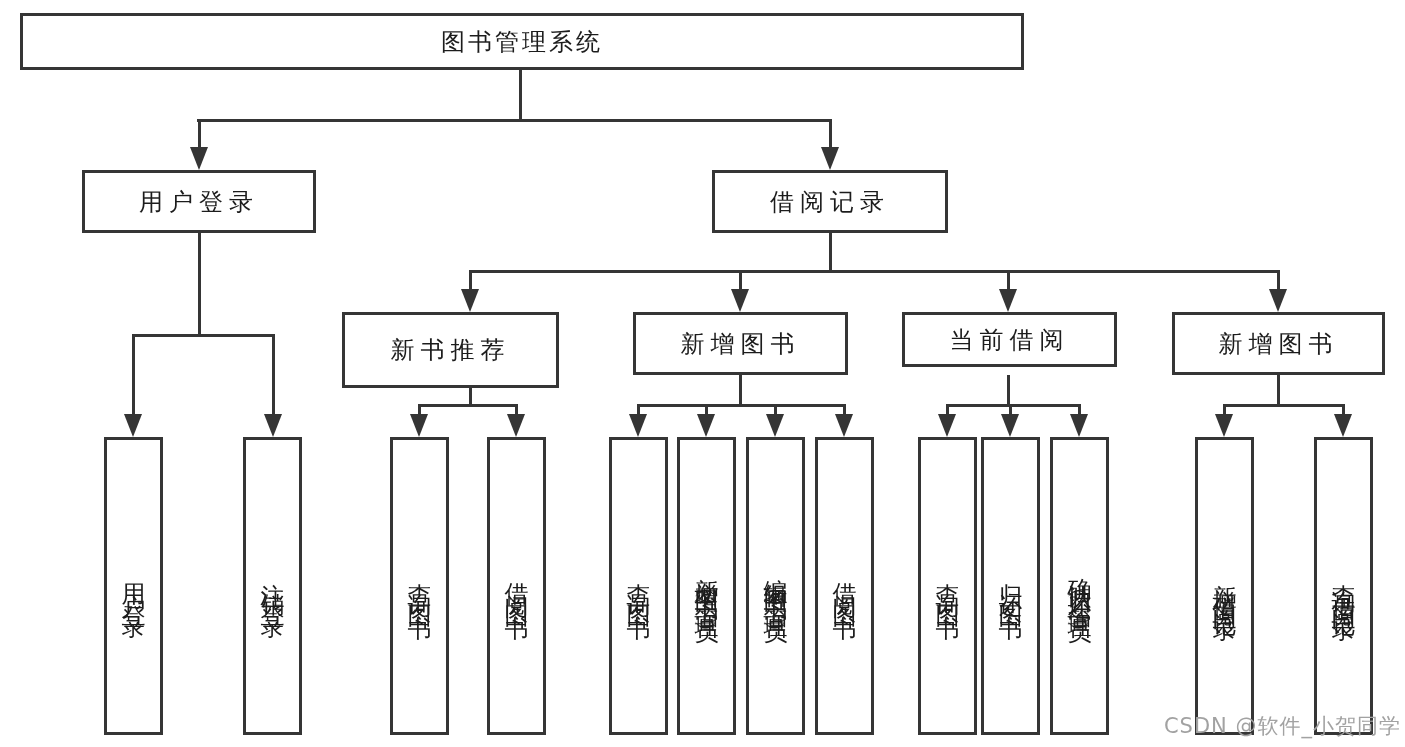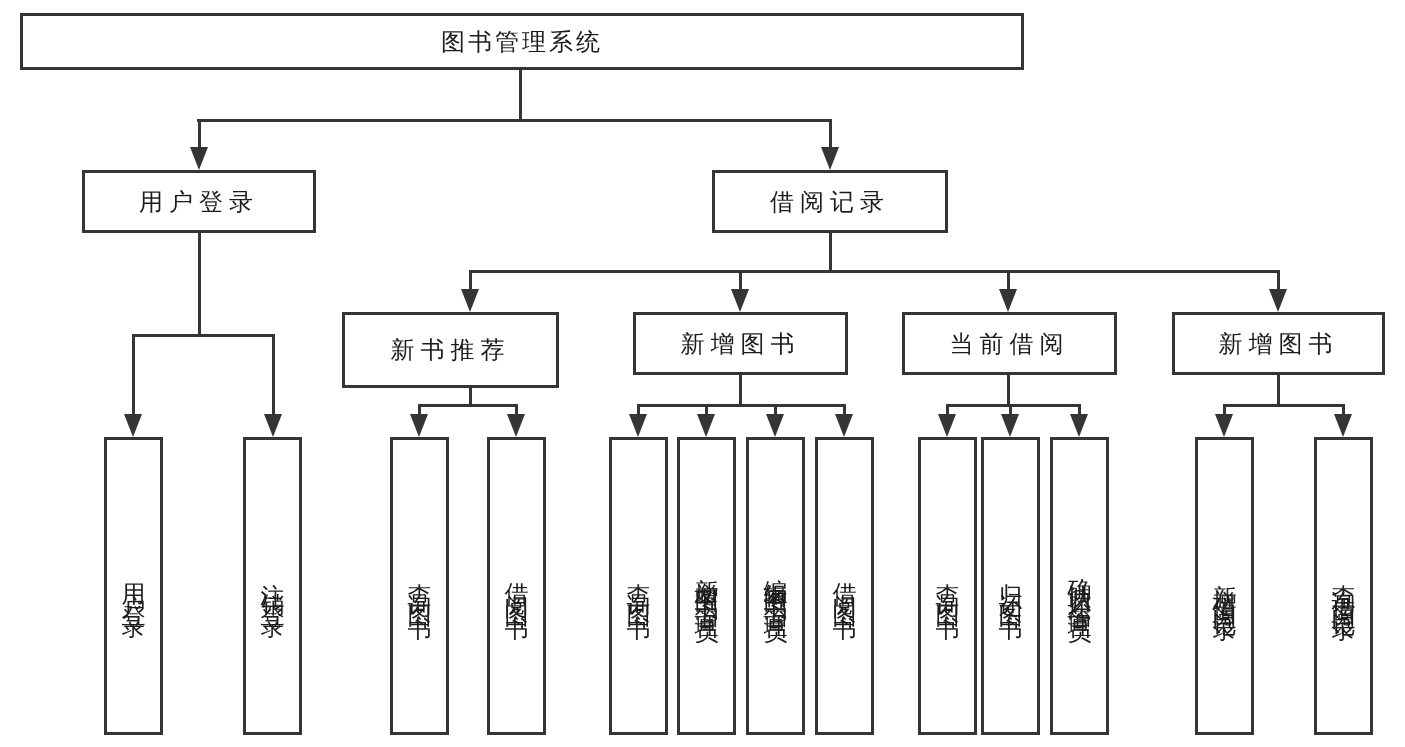--- a/index.html
+++ b/index.html
@@ -69,21 +69,21 @@
 
 <div id="canvas">
 
   <div class="node" style="left:20px;top:13px;width:1004px;height:57px">图书管理系统</div>
 
   <div class="node lvl2" style="left:82px;top:170px;width:234px;height:63px">用户登录</div>
   <div class="node lvl2" style="left:712px;top:170px;width:236px;height:63px">借阅记录</div>
 
   <div class="node lvl2" style="left:342px;top:312px;width:217px;height:76px">新书推荐</div>
   <div class="node lvl2" style="left:633px;top:312px;width:215px;height:63px">新增图书</div>
-  <div class="node lvl2" style="left:902px;top:312px;width:215px;height:63px">当前借阅</div>
+  <div class="node lvl2" style="left:902px;top:312px;width:215px;height:55px">当前借阅</div>
   <div class="node lvl2" style="left:1172px;top:312px;width:213px;height:63px">新增图书</div>
 
   <div class="vnode sp4" style="left:104px">用户登录</div>
   <div class="vnode sp4" style="left:243px">注销登录</div>
 
   <div class="vnode sp4" style="left:390px">查询图书</div>
   <div class="vnode sp4" style="left:487px">借阅图书</div>
 
   <div class="vnode sp4" style="left:609px">查询图书</div>
   <div class="vnode sp9" style="left:677px">新增图书（管理员）</div>
@@ -149,14 +149,15 @@
   <div class="v" style="left:1078px;top:404px;height:12px"></div>
   <div class="arrow" style="left:1070px;top:414px"></div>
 
   <div class="v" style="left:1277px;top:375px;height:32px"></div>
   <div class="h" style="left:1223px;top:404px;width:122px"></div>
   <div class="v" style="left:1223px;top:404px;height:12px"></div>
   <div class="arrow" style="left:1215px;top:414px"></div>
   <div class="v" style="left:1342px;top:404px;height:12px"></div>
   <div class="arrow" style="left:1334px;top:414px"></div>
 
+  <div class="watermark">CSDN @软件_小贺同学</div>
 
 </div>
 
 </body></html>

